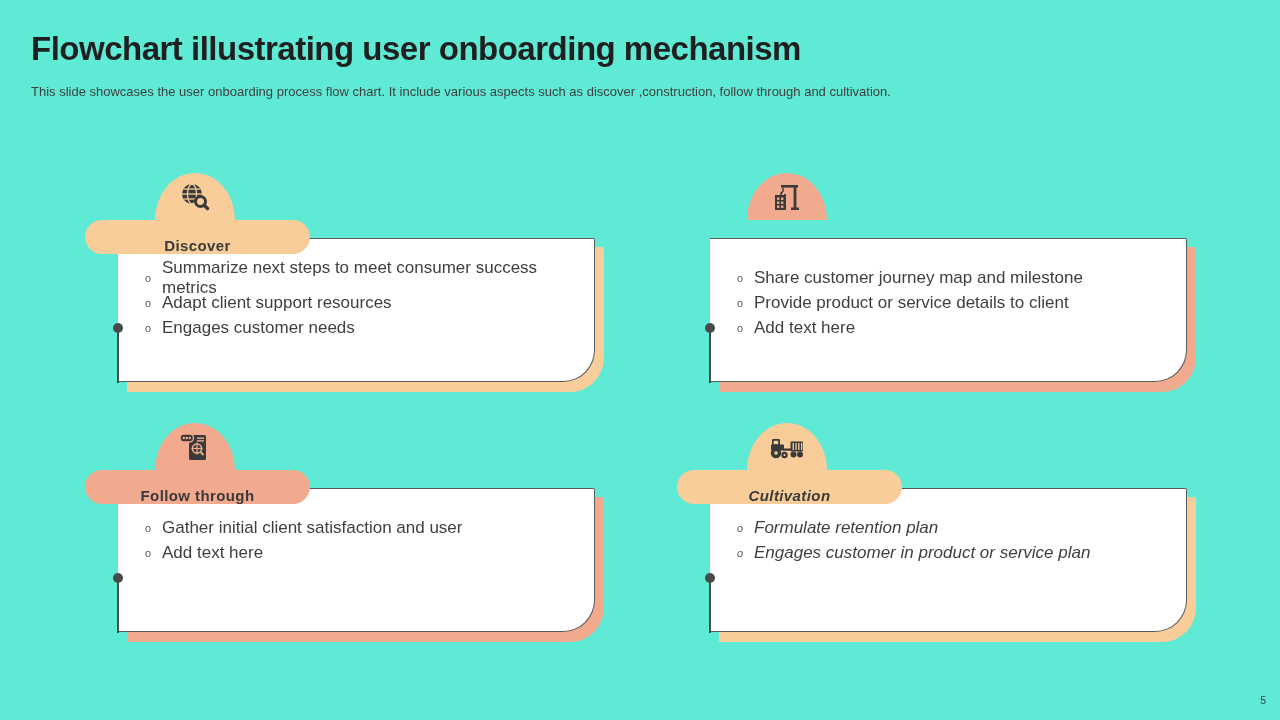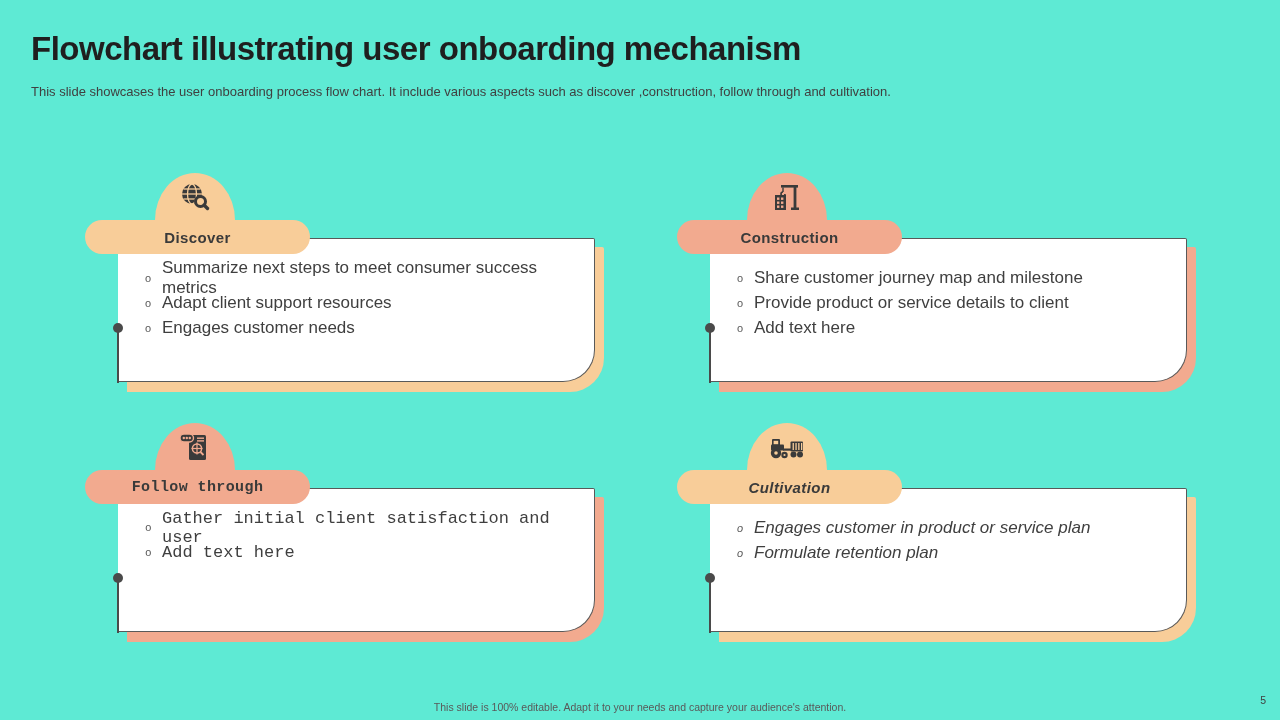--- a/index.html
+++ b/index.html
@@ -46,21 +46,21 @@
     border-right: 1px solid #595959;
     border-bottom: 1px solid #595959;
     border-left: none;
     border-radius: 0 2px 32px 0;
     z-index: 2;
   }
   .pill {
     position: absolute; left: 0; top: 47px; width: 225px; height: 34px;
     background: var(--accent);
     border-radius: 17px;
-    display: flex; align-items: center; justify-content: center;
+    display: flex; align-items: flex-end; justify-content: center;
     z-index: 5;
   }
   .pill span {
     font-size: 15px; font-weight: 700; color: #3a3a3a; letter-spacing: 0.4px;
   }
   .connector-line {
     position: absolute; left: 32px; top: 154px; width: 2px; height: 56px;
     background: #4a4a4a; z-index: 4;
   }
   .connector-dot {
@@ -143,31 +143,28 @@
         <rect x="24.6" y="6" width="2.8" height="22" fill="#3a3a3a"></rect>
         <rect x="22" y="27.5" width="8" height="2.5" fill="#3a3a3a"></rect>
         <rect x="12" y="5" width="17" height="2.6" fill="#3a3a3a"></rect>
         <line x1="14" y1="7.5" x2="14" y2="12" stroke="#3a3a3a" stroke-width="1.4"></line>
         <path d="M14 12 a2 2 0 1 0 2 2" fill="none" stroke="#3a3a3a" stroke-width="1.6"></path>
       </svg>
     </div>
     <div class="card"></div>
     <div class="connector-line"></div>
     <div class="connector-dot"></div>
-    <div class="pill">
-      <span>Construction</span>
-    </div>
     <ul class="bullets">
       <li>Share customer journey map and milestone</li>
       <li>Provide product or service details to client</li>
       <li>Add text here</li>
     </ul>
   </div>
 
-  <div class="section" style="left: 85px; top: 423px; font-family: Liberation Mono, monospace; --accent: #F2AA8F;">
+  <div class="section" style="left: 85px; top: 423px; --accent: #F2AA8F;">
     <div class="card-shadow"></div>
     <div class="semicircle">
       <svg class="icon" width="36" height="36" viewBox="0 0 36 36">
         <rect x="12" y="5" width="17" height="25" rx="1.5" fill="#3a3a3a"></rect>
         <g fill="#F2AA8F">
           <rect x="20" y="7.5" width="7" height="1.4"></rect>
           <rect x="20" y="10.2" width="7" height="1.4"></rect>
         </g>
         <circle cx="20" cy="18.5" r="4.6" fill="none" stroke="#F2AA8F" stroke-width="1.5"></circle>
         <line x1="20" y1="12.5" x2="20" y2="24.5" stroke="#F2AA8F" stroke-width="1.2"></line>
@@ -216,21 +213,20 @@
         <circle cx="33" cy="24.5" r="3" fill="#3a3a3a"></circle>
       </svg>
     </div>
     <div class="card"></div>
     <div class="connector-line"></div>
     <div class="connector-dot"></div>
     <div class="pill">
       <span>Cultivation</span>
     </div>
     <ul class="bullets">
+      <li>Formulate retention plan</li>
       <li>Engages customer in product or service plan</li>
-      <li>Formulate retention plan</li>
-    </ul>
-  </div>
-
-  <div class="footer-note">This slide is 100% editable. Adapt it to your needs and capture your audience's attention.</div>
+    </ul>
+  </div>
+
   <div class="page-number">5</div>
 
 </div>
 
 </body></html>

